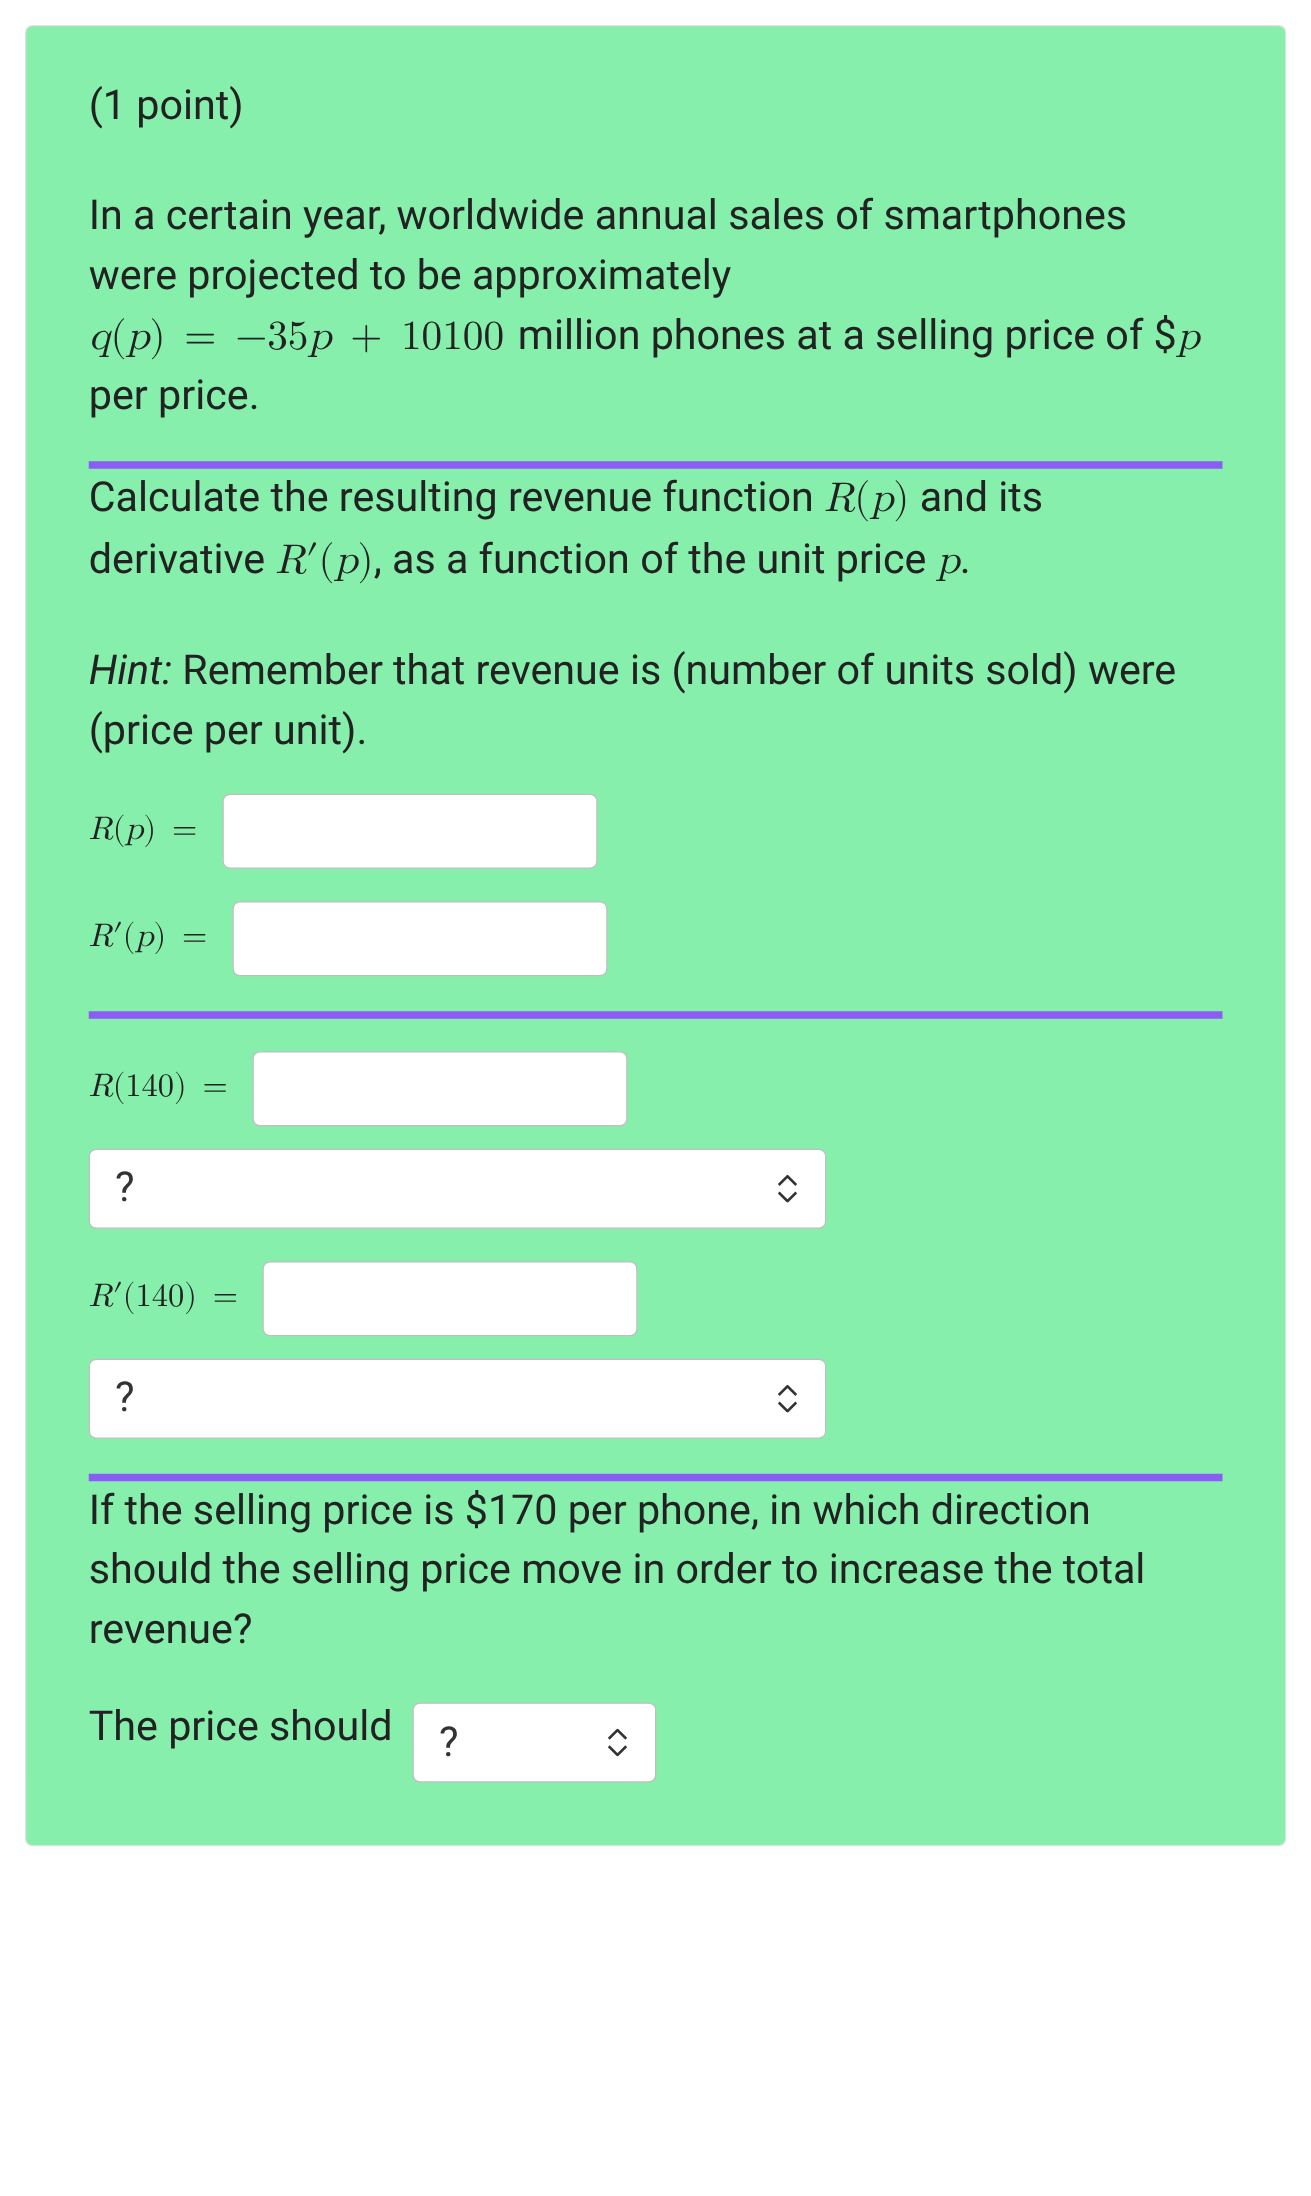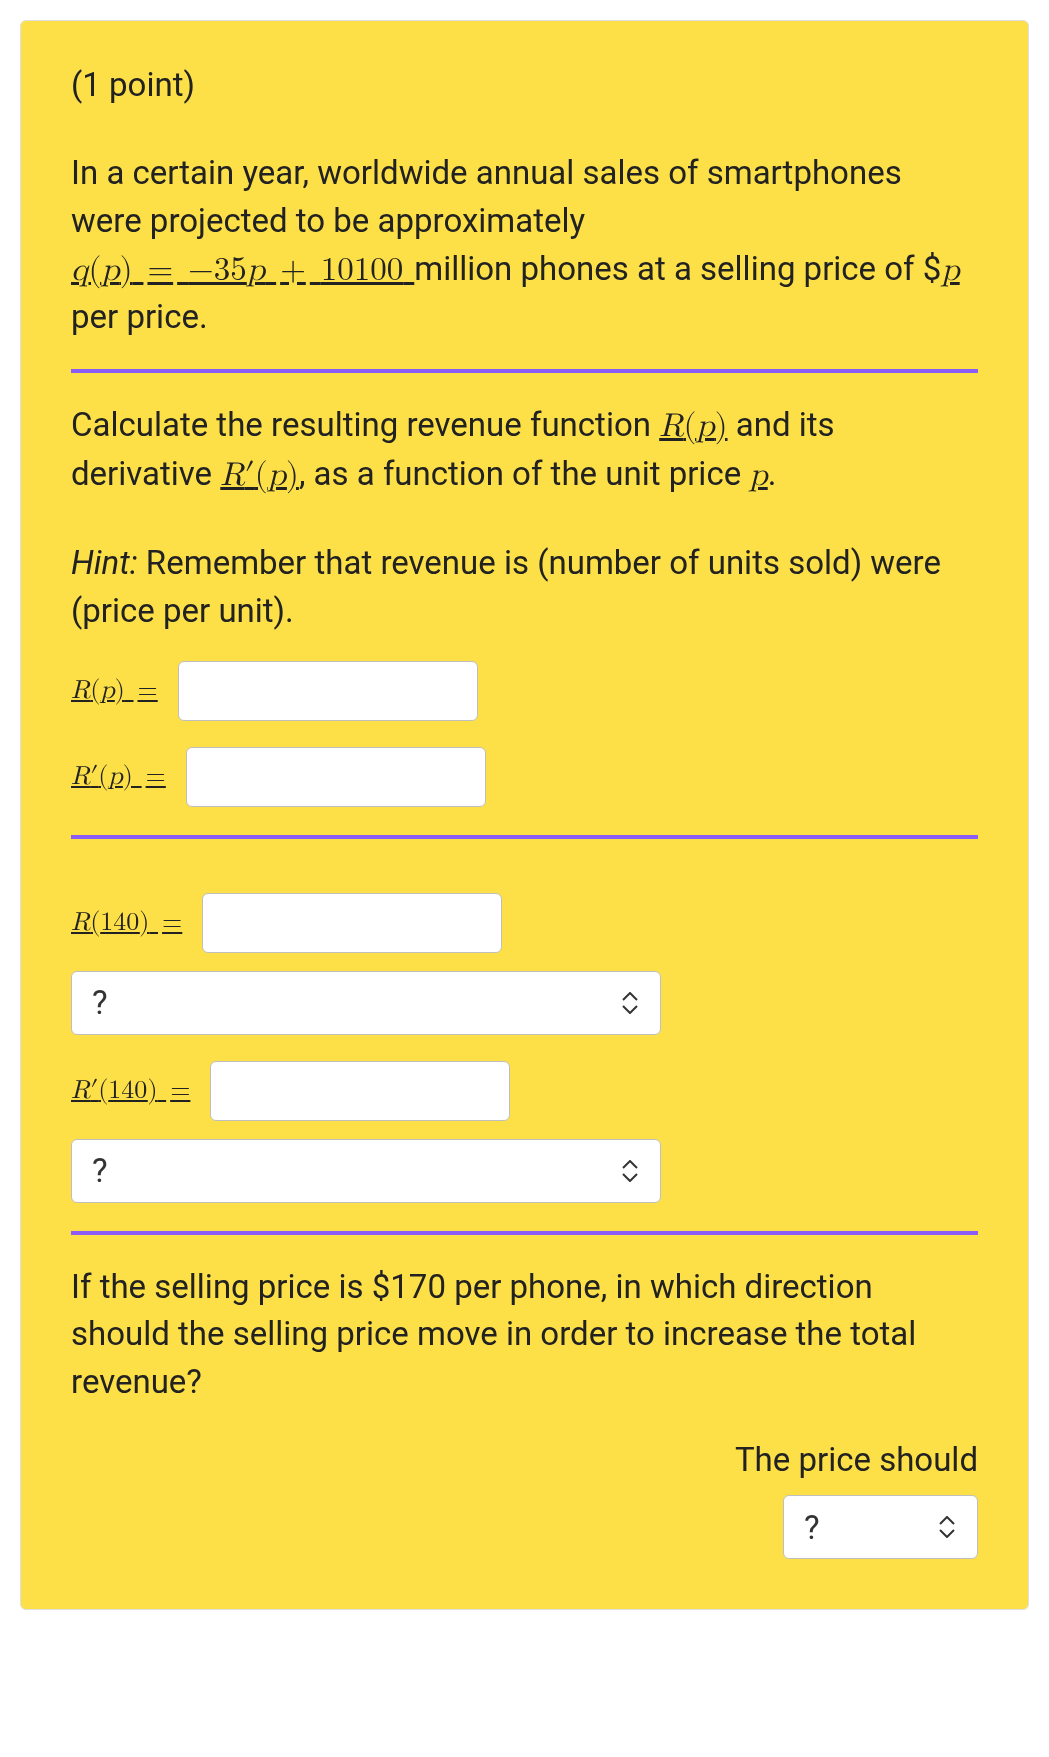--- a/index.html
+++ b/index.html
@@ -4,40 +4,38 @@
   <style>
     * { box-sizing: border-box; margin: 0; padding: 0; }
     body {
       background: #ffffff;
       font-family: -apple-system, BlinkMacSystemFont, "Segoe UI", Roboto, Helvetica, Arial, sans-serif;
       padding: 20px;
     }
     .problem-card {
       width: 1009px;
       margin: 0 auto;
-      background: #fde047;
+      background: #86efac;
       border: 1px solid #e0e0e0;
       border-radius: 6px;
       padding: 40px 50px 50px 50px;
       color: #222;
     }
     .text {
       font-size: 33px;
       line-height: 1.45;
     }
     .section {
-      border-top: 4px solid #8b5cf6;
+      border-top: 6px solid #8b5cf6;
       margin-top: 28px;
-      padding-top: 28px;
     }
     .hint-label { font-style: italic; }
     .math {
       font-family: "Cambria Math", "Latin Modern Math", "STIX Two Math", Georgia, serif;
       font-style: italic;
-      text-decoration: underline;
     }
     .math .paren { font-style: normal; }
     .math .num { font-style: normal; }
     .math .op { font-style: normal; padding: 0 4px; }
     .prime { font-style: normal; }
     .answer-row {
       display: flex;
       align-items: center;
       gap: 16px;
       margin-top: 26px;
@@ -76,25 +74,24 @@
       width: 60px;
       display: flex;
       flex-direction: column;
       align-items: center;
       justify-content: center;
       gap: 2px;
     }
     .select-chevrons svg { display: block; }
     .inline-row {
       display: flex;
-      align-items: flex-end;
+      align-items: flex-start;
       gap: 16px;
       margin-top: 34px;
       font-size: 33px;
-      flex-direction: column;
     }
     .para { margin-top: 0; }
     .para + .para { margin-top: 40px; }
   </style>
 </head>
 <body>
 
 <div class="problem-card">
 
   <div class="text para">(1 point)</div>

